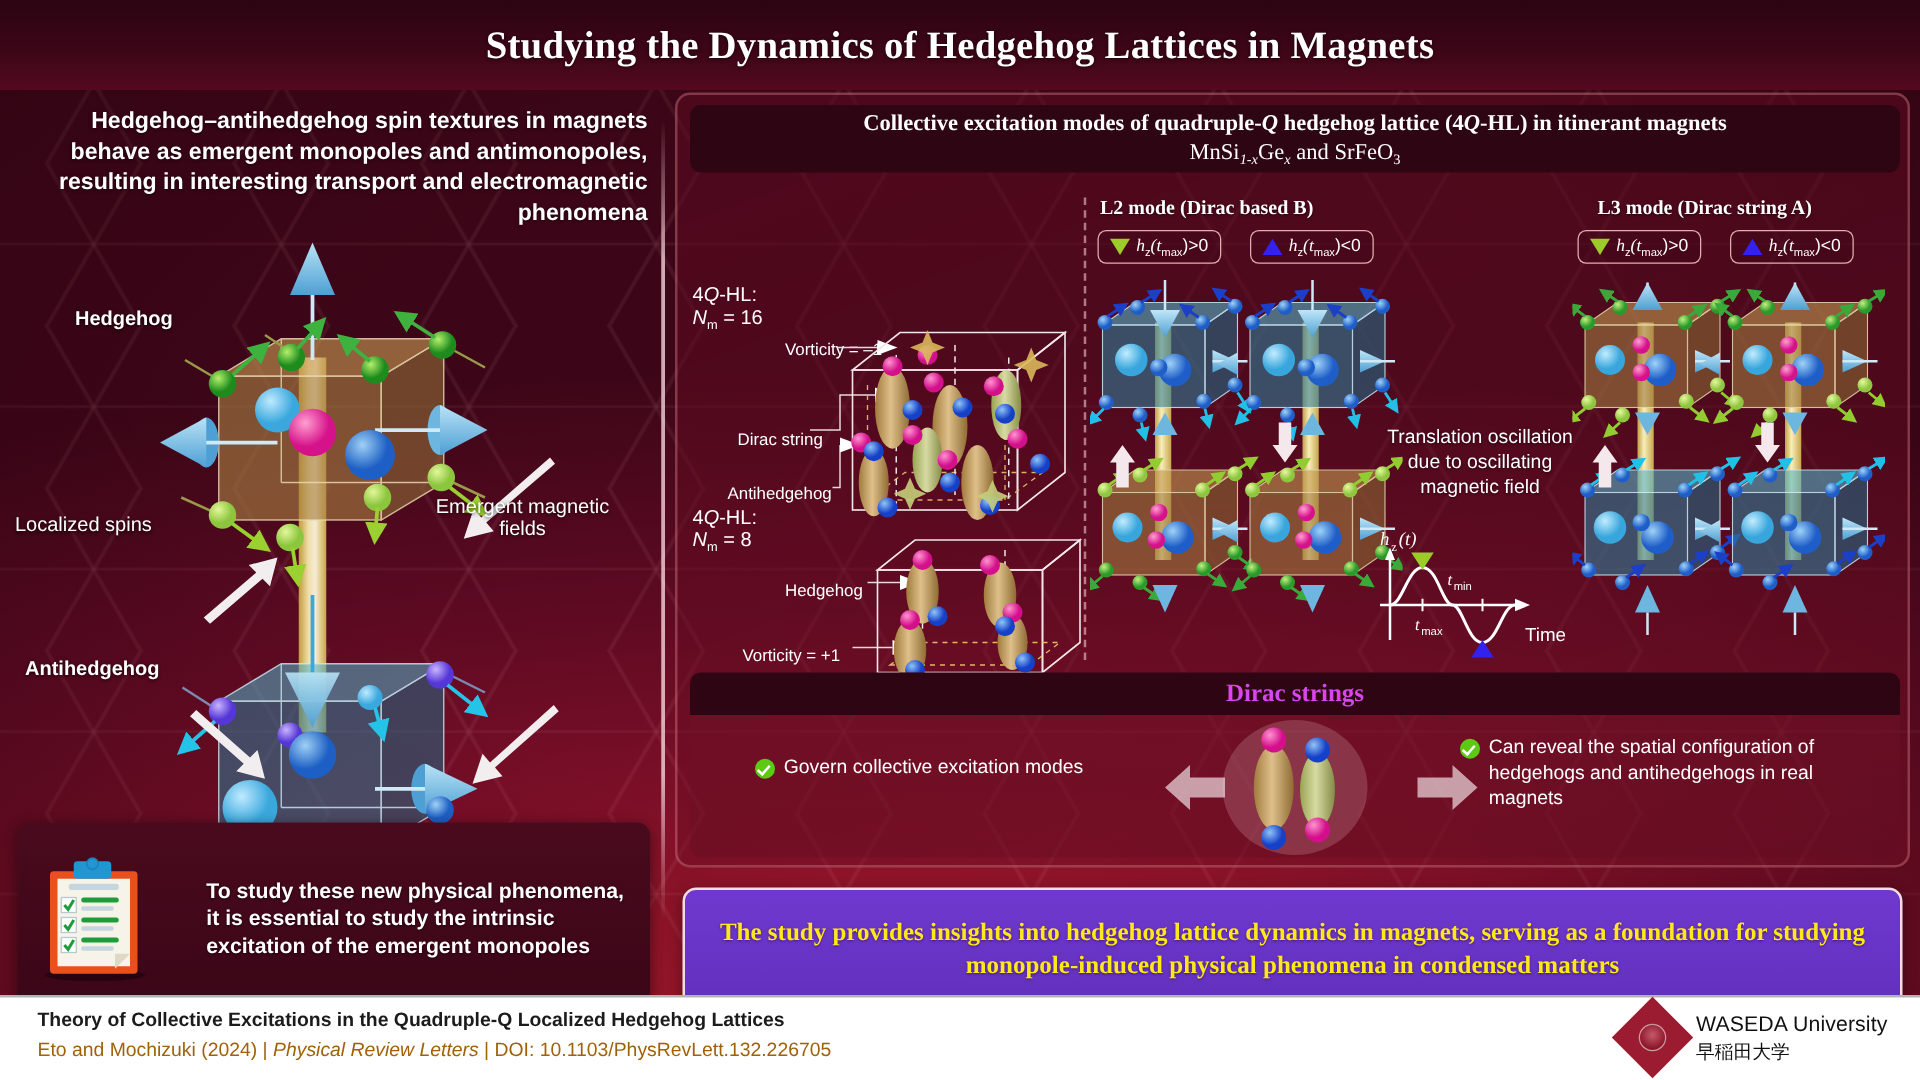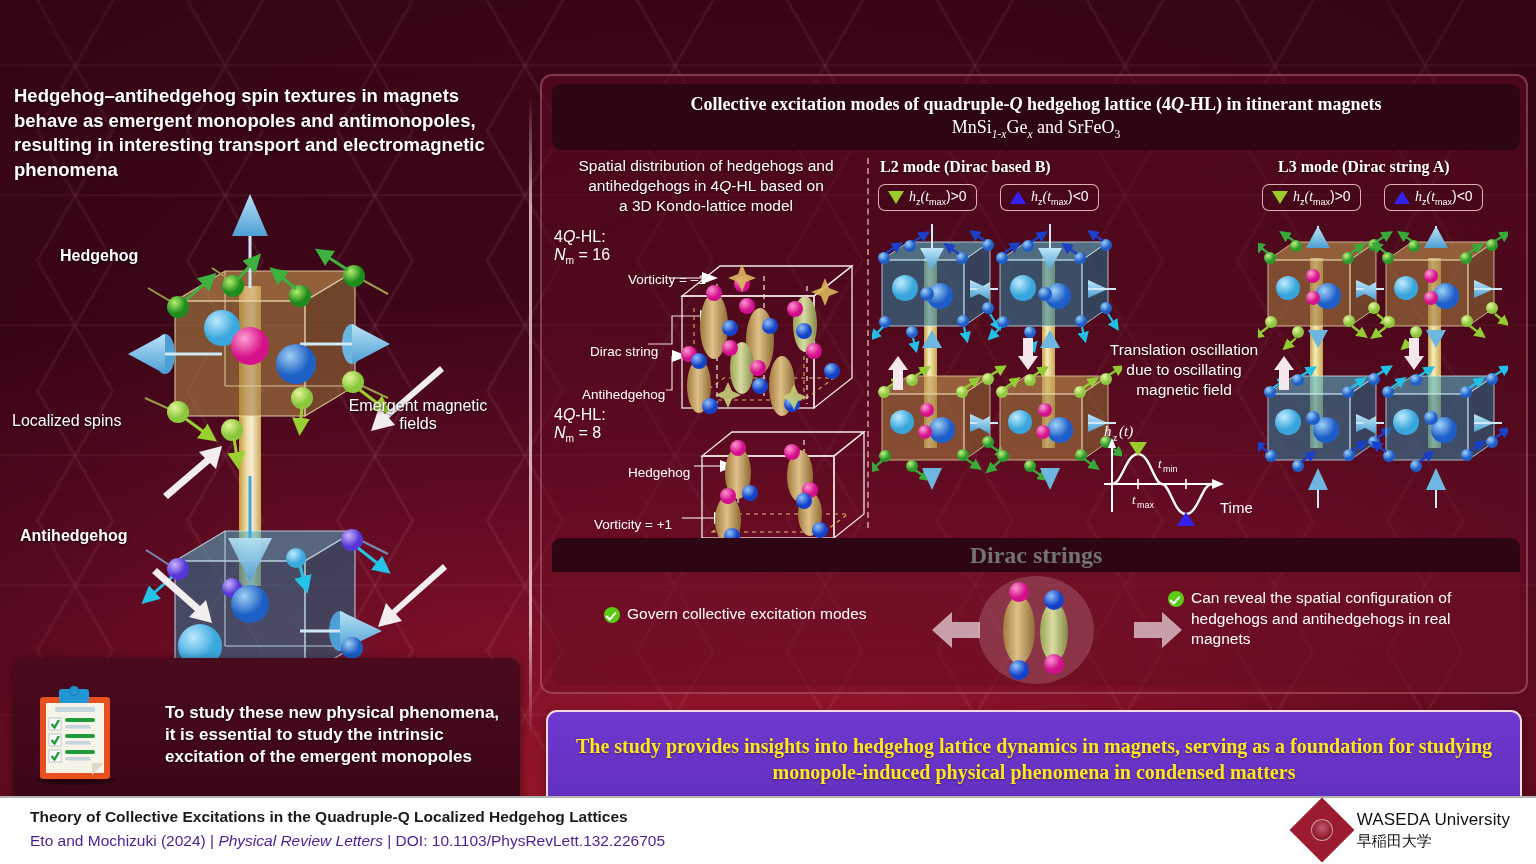--- a/index.html
+++ b/index.html
@@ -42,21 +42,21 @@
   .title-bar h1 {
     font-family: "Liberation Serif", serif;
     font-size: 31px; font-weight: bold; color: #ffffff;
     letter-spacing: .2px; text-shadow: 0 1px 3px rgba(0,0,0,.6);
   }
 
   
   .left-col { position: absolute; left: 0; top: 72px; width: 532px; height: 720px; }
   .left-lede {
     position: absolute; left: 14px; top: 12px; width: 504px;
-    text-align: left; color: #ffffff;
+    text-align: right; color: #ffffff;
     font-size: 18.5px; font-weight: bold; line-height: 1.33;
     text-shadow: 0 1px 3px rgba(0,0,0,.55);
   }
   .divider-v {
     position: absolute; left: 529px; top: 96px; width: 3px; height: 640px;
     background: linear-gradient(180deg, rgba(255,220,225,0) 0%, rgba(255,225,230,.75) 18%, rgba(255,225,230,.75) 82%, rgba(255,220,225,0) 100%);
   }
 
   
   .lbl {
@@ -81,21 +81,21 @@
     margin-left: 14px; text-shadow: 0 1px 2px rgba(0,0,0,.6);
   }
 
   
   .right-col {
     position: absolute; left: 540px; top: 74px; width: 988px; height: 620px;
     background: linear-gradient(160deg, rgba(92,10,32,.55) 0%, rgba(120,18,38,.35) 100%);
     border: 2px solid rgba(255,170,175,.30); border-radius: 12px;
   }
   .rc-head {
-    position: absolute; left: 10px; top: 8px; width: 968px; height: 66px;
+    position: absolute; left: 10px; top: 8px; width: 968px; height: 54px;
     background: #2e0613; border-radius: 9px;
     display: flex; flex-direction: column; align-items: center; justify-content: center;
     color: #fff; text-align: center;
   }
   .rc-head .l1 { font-family: "Liberation Serif", serif; font-size: 18px; font-weight: bold; }
   .rc-head .l2 { font-family: "Liberation Serif", serif; font-size: 18px; font-weight: normal; margin-top: 2px; }
   sub, sup { font-size: .64em; }
   .ital { font-style: italic; }
 
   .col-cap {
@@ -124,21 +124,21 @@
   
   .ds-band {
     position: absolute; left: 10px; top: 462px; width: 968px; height: 148px;
     background: linear-gradient(180deg, rgba(120,20,40,.35), rgba(95,12,32,.35));
     border-radius: 9px;
   }
   .ds-head {
     position: absolute; left: 0; top: 0; width: 968px; height: 34px;
     background: #2e0613; border-radius: 9px 9px 0 0;
     display: flex; align-items: center; justify-content: center;
-    color: #737373; font-family: "Liberation Serif", serif; font-weight: bold; font-size: 24px;
+    color: #d946ef; font-family: "Liberation Serif", serif; font-weight: bold; font-size: 20px;
   }
   .ds-item {
     position: absolute; color: #fff; font-size: 15.5px; line-height: 1.33;
     display: flex; gap: 7px;
   }
   .chk {
     flex: 0 0 16px; width: 16px; height: 16px; margin-top: 3px; border-radius: 50%;
     background: #5cc914; position: relative;
   }
   .chk::after {
@@ -159,21 +159,21 @@
     color: #ffe81a; font-size: 20px; line-height: 1.28; text-align: center;
     padding: 0 18px; text-shadow: 0 1px 2px rgba(40,0,60,.55);
   }
 
   
   .footer {
     position: absolute; left: 0; top: 796px; width: 1536px; height: 68px;
     background: #fff; border-top: 2px solid #b3b3b3;
   }
   .f-title { position: absolute; left: 30px; top: 10px; font-size: 15.5px; font-weight: bold; color: #1b1b1b; }
-  .f-meta  { position: absolute; left: 30px; top: 34px; font-size: 15.5px; color: #4c1d95; }
+  .f-meta  { position: absolute; left: 30px; top: 34px; font-size: 15.5px; color: #a16207; }
   .logo-wrap { position: absolute; right: 26px; top: 9px; display: flex; align-items: center; gap: 12px; }
   .diamond {
     width: 46px; height: 46px; background: #9b1b30; transform: rotate(45deg);
     display: flex; align-items: center; justify-content: center;
   }
   .diamond-inner {
     transform: rotate(-45deg); width: 22px; height: 22px; border-radius: 50%;
     background: radial-gradient(circle at 50% 40%, #c45a6c 0%, #8c1528 70%);
     border: 1.2px solid rgba(255,255,255,.55);
   }
@@ -181,20 +181,23 @@
   .logo-text .jp { font-size: 15px; color: #111; margin-top: 2px; }
 </style>
 </head>
 <body>
 
 <div id="poster">
   <div class="bg-base"></div>
   <div class="bg-hex"></div>
   <div class="bg-vig"></div>
 
+  <div class="title-bar">
+    <h1>Studying the Dynamics of Hedgehog Lattices in Magnets</h1>
+  </div>
 
   <div class="left-col">
     <div class="left-lede">Hedgehog–antihedgehog spin textures in magnets behave as emergent monopoles and antimonopoles, resulting in interesting transport and electromagnetic phenomena</div>
 
     <svg width="532" height="530" viewBox="0 0 532 530" style="position:absolute;left:0;top:104px;">
       <defs>
         <linearGradient id="strG" x1="0" y1="0" x2="1" y2="0">
           <stop offset="0%" stop-color="#c9a33a"></stop>
             <stop offset="35%" stop-color="#f7e9b0"></stop>
           <stop offset="60%" stop-color="#fff8de"></stop>
@@ -394,25 +397,20 @@
       <div class="l1">
         <span>Collective excitation modes of quadruple-</span><span class="ital">Q</span><span> hedgehog lattice (4</span><span class="ital">Q</span><span>-HL) in itinerant magnets</span>
       </div>
       <div class="l2">
         <span>MnSi</span><sub class="ital">1-x</sub><span>Ge</span><sub class="ital">x</sub><span> and SrFeO</span><sub>3</sub>
       </div>
     </div>
 
     <div class="dash-div"></div>
 
-    <div class="col-cap" style="left:8px; top:80px; width:312px;">
-      <span>Spatial distribution of hedgehogs and</span><br>
-      <span>antihedgehogs in 4</span><span class="ital">Q</span><span>-HL based on</span><br>
-      <span>a 3D Kondo-lattice model</span>
-    </div>
 
     <div style="position:absolute;left:12px;top:152px;color:#fff;font-size:16px;">
       <span>4</span><span class="ital">Q</span><span>-HL:</span><br>
       <span class="ital">N</span><sub>m</sub><span> = 16</span>
     </div>
     <div style="position:absolute;left:12px;top:330px;color:#fff;font-size:16px;">
       <span>4</span><span class="ital">Q</span><span>-HL:</span><br>
       <span class="ital">N</span><sub>m</sub><span> = 8</span>
     </div>
 

